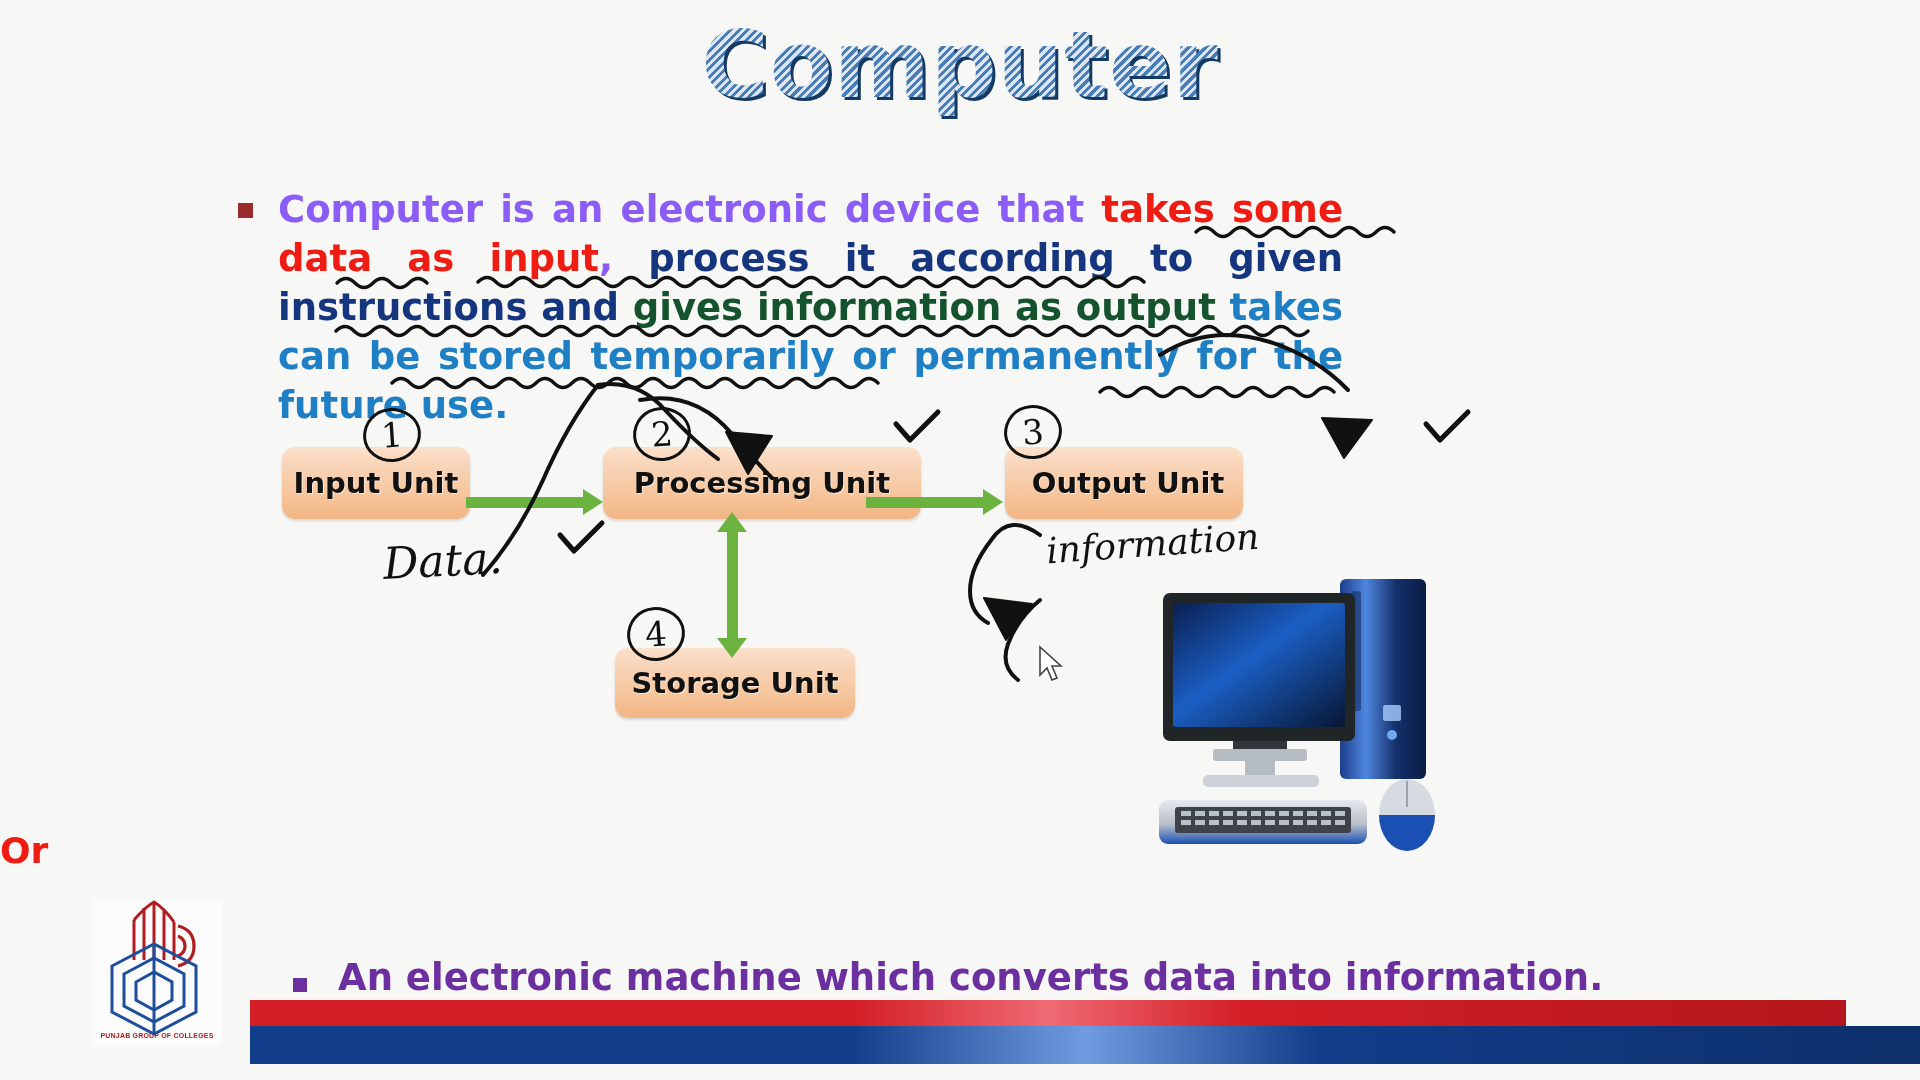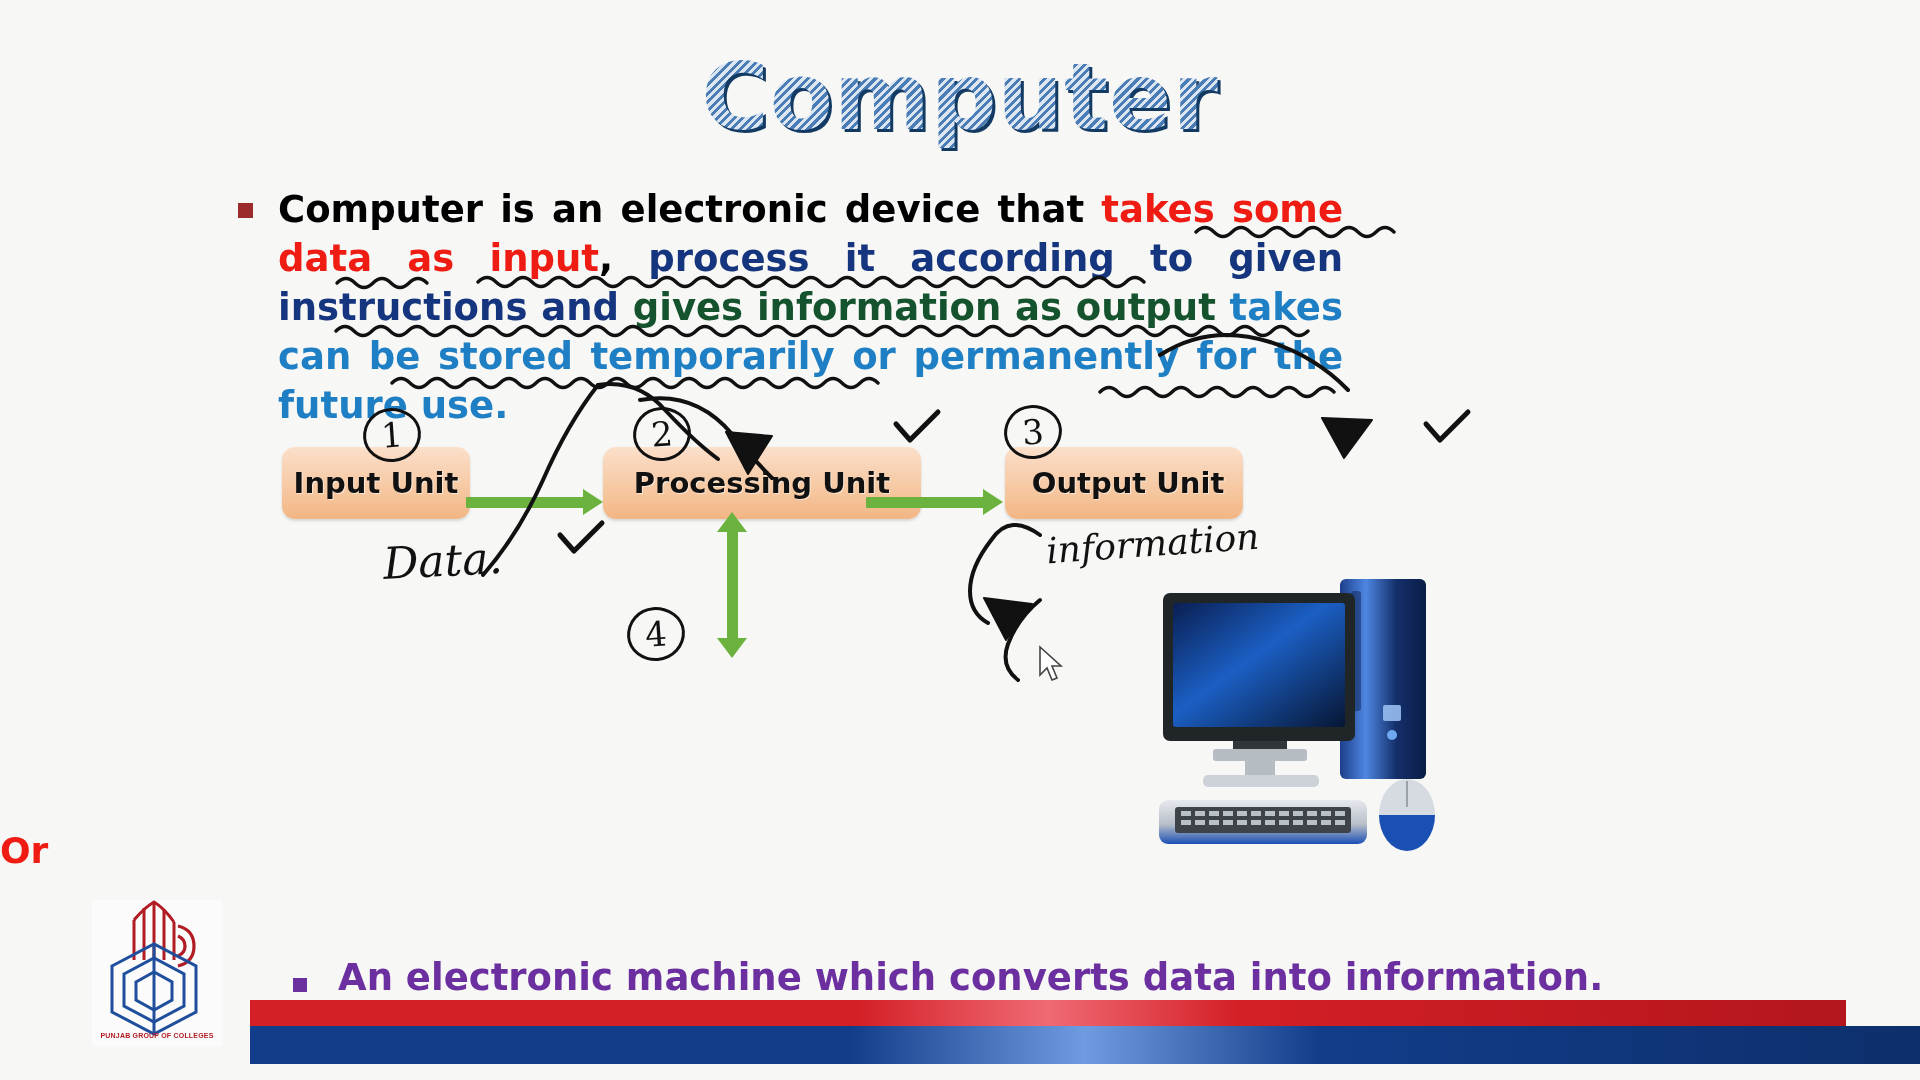--- a/index.html
+++ b/index.html
@@ -29,42 +29,41 @@
     color: #2e5d8e;
     background-image: repeating-linear-gradient(
         135deg,
         #4a7db5 0px, #4a7db5 3px,
         #dbe6f2 3px, #dbe6f2 6px);
     -webkit-background-clip: text;
     background-clip: text;
     -webkit-text-fill-color: transparent;
     text-shadow: 0 0 0 rgba(0,0,0,0);
     filter: drop-shadow(3px 3px 0px #123a63);
-    margin-top: 32px;
   }
 
   
   #para {
     position: absolute;
     left: 278px; top: 185px;
     width: 1065px;
     font-family: "DejaVu Sans", sans-serif;
     font-size: 37px;
     font-weight: bold;
     line-height: 49px;
     text-align: justify;
     text-justify: inter-word;
   }
   #para-bullet {
     position: absolute;
     left: 238px; top: 203px;
     width: 15px; height: 15px;
     background: #9c2b2b;
   }
-  .c-darkred { color: #000000; }
+  .c-darkred { color: #8b5cf6; }
   .c-red     { color: #ef1c14; }
   .c-navy    { color: #16357f; }
   .c-green   { color: #14532d; }
   .c-blue    { color: #1f7fc4; }
 
   
   .unit-box {
     position: absolute;
     border-radius: 13px;
     background: linear-gradient(180deg,
@@ -248,20 +247,23 @@
   </div>
 
   <div class="unit-box" id="box-input">
     <span>Input Unit</span>
   </div>
   <div class="unit-box" id="box-processing">
     <span>Processing Unit</span>
   </div>
   <div class="unit-box" id="box-output">
     <span>Output Unit</span>
+  </div>
+  <div class="unit-box" id="box-storage">
+    <span>Storage Unit</span>
   </div>
 
   <div class="g-arrow-h" id="arrow-in-proc"></div>
   <div class="g-arrow-h" id="arrow-proc-out"></div>
   <div id="arrow-proc-storage"></div>
 
   <div class="ink-num" id="ink-1">1</div>
   <div class="ink-num" id="ink-2">2</div>
   <div class="ink-num" id="ink-3">3</div>
   <div class="ink-num" id="ink-4">4</div>

